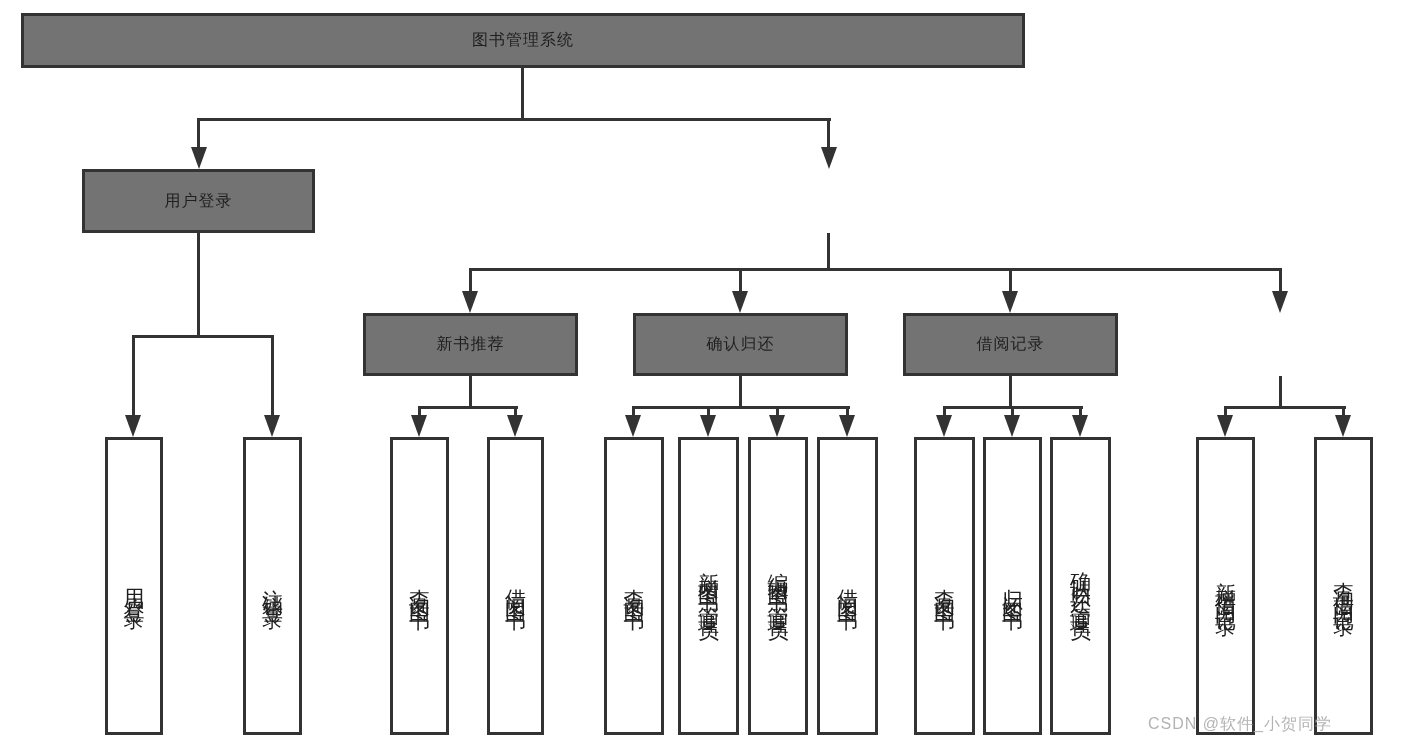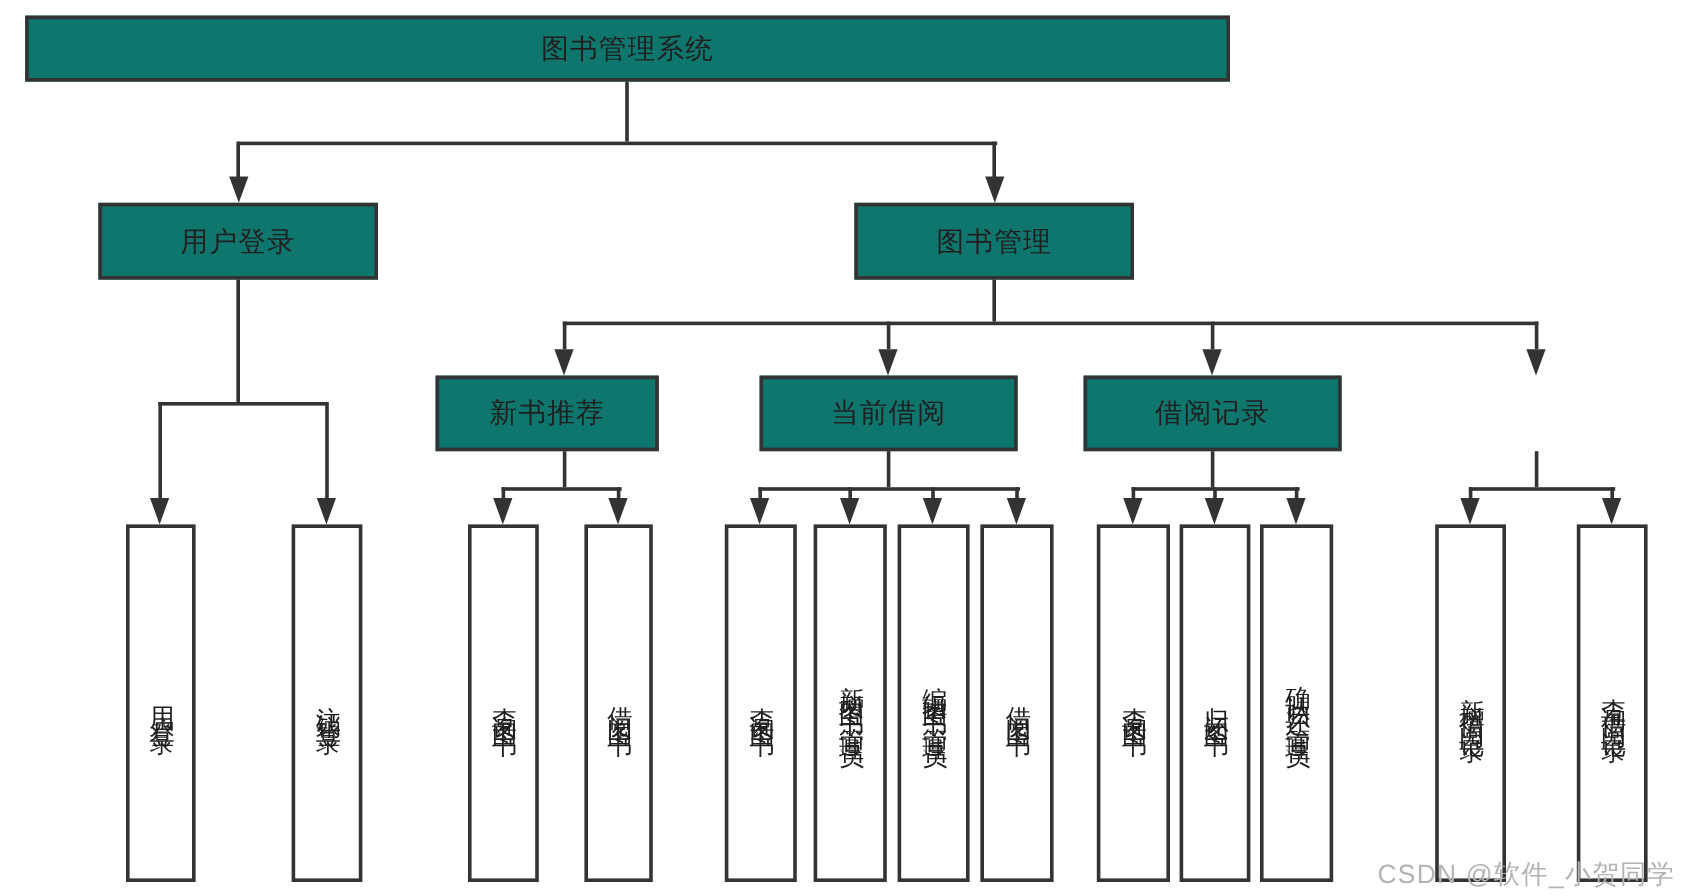--- a/index.html
+++ b/index.html
@@ -1,45 +1,45 @@
 <!DOCTYPE html>
 <html style="--line: #333333; --text: #1f1f1f; --watermark: #b3b3b3;"><head>
 <meta charset="utf-8">
 <style>
   html,body { margin:0; padding:0; background:#ffffff; }
   .stage {
     position:relative; width:1405px; height:747px; background:#ffffff;
     font-family:"Liberation Sans","DejaVu Sans",sans-serif; overflow:hidden;
   }
   .node {
-    position:absolute; box-sizing:border-box; background:#0f766e;
+    position:absolute; box-sizing:border-box; background:#737373;
     border:3px solid var(--line,#333333);
     display:flex; align-items:center; justify-content:center;
-    font-size:23px; color:var(--text,#1f1f1f); letter-spacing:1px;text-align:center;
+    font-size:16px; color:var(--text,#1f1f1f); letter-spacing:1px;text-align:center;
   }
   .leaf {
     position:absolute; box-sizing:border-box; background:#ffffff;
     border:3px solid var(--line,#333333); top:437px; height:298px;
     display:flex; align-items:center; justify-content:center;
   }
   .leaf span {
     writing-mode:vertical-rl; text-orientation:upright;
     font-size:21px; letter-spacing:7px; line-height:1.15;
     color:var(--text,#1f1f1f); white-space:nowrap;
   }
   .vline { position:absolute; width:3px; background:var(--line,#333333); }
   .hline { position:absolute; height:3px; background:var(--line,#333333); }
   .arrow {
     position:absolute; width:0; height:0;
     border-left:8px solid transparent; border-right:8px solid transparent;
     border-top:22px solid var(--line,#333333);
   }
   .watermark {
     position:absolute; left:1148px; top:714px;
-    font-size:22px; color:var(--watermark,#b3b3b3); letter-spacing:1px;
+    font-size:16px; color:var(--watermark,#b3b3b3); letter-spacing:1px;
     white-space:nowrap;
   }
 </style>
 </head>
 <body>
 
 <div class="stage">
 
   <div class="node" style="left:21px; top:13px; width:1004px; height:55px;">
     <span>图书管理系统</span>
@@ -48,47 +48,44 @@
   <div class="vline" style="left:521px; top:68px; height:50px;"></div>
   <div class="hline" style="left:198px; top:118px; width:633px;"></div>
   <div class="vline" style="left:197px; top:118px; height:30px;"></div>
   <div class="arrow" style="left:191px; top:147px;"></div>
   <div class="vline" style="left:827px; top:118px; height:30px;"></div>
   <div class="arrow" style="left:821px; top:147px;"></div>
 
   <div class="node" style="left:82px; top:169px; width:233px; height:64px;">
     <span>用户登录</span>
   </div>
-  <div class="node" style="left:712px; top:169px; width:233px; height:64px;">
-    <span>图书管理</span>
-  </div>
 
   <div class="vline" style="left:197px; top:233px; height:102px;"></div>
   <div class="hline" style="left:132px; top:335px; width:141px;"></div>
   <div class="vline" style="left:132px; top:335px; height:80px;"></div>
   <div class="arrow" style="left:125px; top:415px;"></div>
   <div class="vline" style="left:271px; top:335px; height:80px;"></div>
   <div class="arrow" style="left:264px; top:415px;"></div>
 
   <div class="vline" style="left:827px; top:233px; height:35px;"></div>
   <div class="hline" style="left:469px; top:268px; width:813px;"></div>
   <div class="vline" style="left:469px; top:268px; height:23px;"></div>
   <div class="arrow" style="left:462px; top:291px;"></div>
   <div class="vline" style="left:739px; top:268px; height:23px;"></div>
   <div class="arrow" style="left:732px; top:291px;"></div>
   <div class="vline" style="left:1009px; top:268px; height:23px;"></div>
   <div class="arrow" style="left:1002px; top:291px;"></div>
   <div class="vline" style="left:1279px; top:268px; height:23px;"></div>
   <div class="arrow" style="left:1272px; top:291px;"></div>
 
-  <div class="node" style="left:363px; top:313px; width:186px; height:63px;">
+  <div class="node" style="left:363px; top:313px; width:215px; height:63px;">
     <span>新书推荐</span>
   </div>
   <div class="node" style="left:633px; top:313px; width:215px; height:63px;">
-    <span>当前借阅</span>
+    <span>确认归还</span>
   </div>
   <div class="node" style="left:903px; top:313px; width:215px; height:63px;">
     <span>借阅记录</span>
   </div>
 
   <div class="vline" style="left:469px; top:376px; height:30px;"></div>
   <div class="hline" style="left:418px; top:406px; width:100px;"></div>
   <div class="vline" style="left:418px; top:406px; height:11px;"></div>
   <div class="arrow" style="left:411px; top:415px;"></div>
   <div class="vline" style="left:514px; top:406px; height:11px;"></div>

